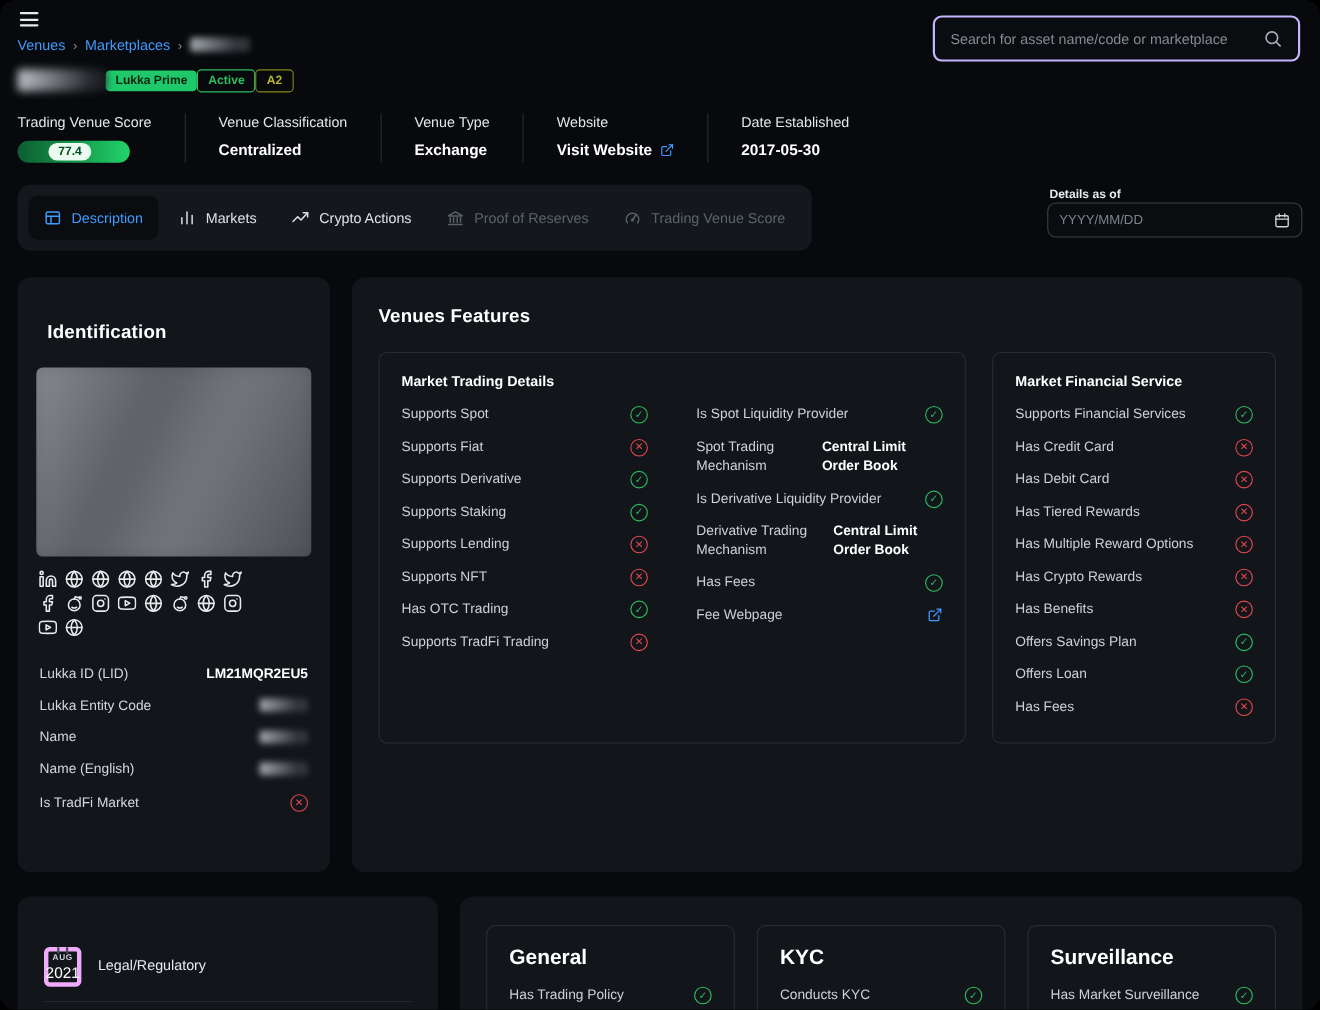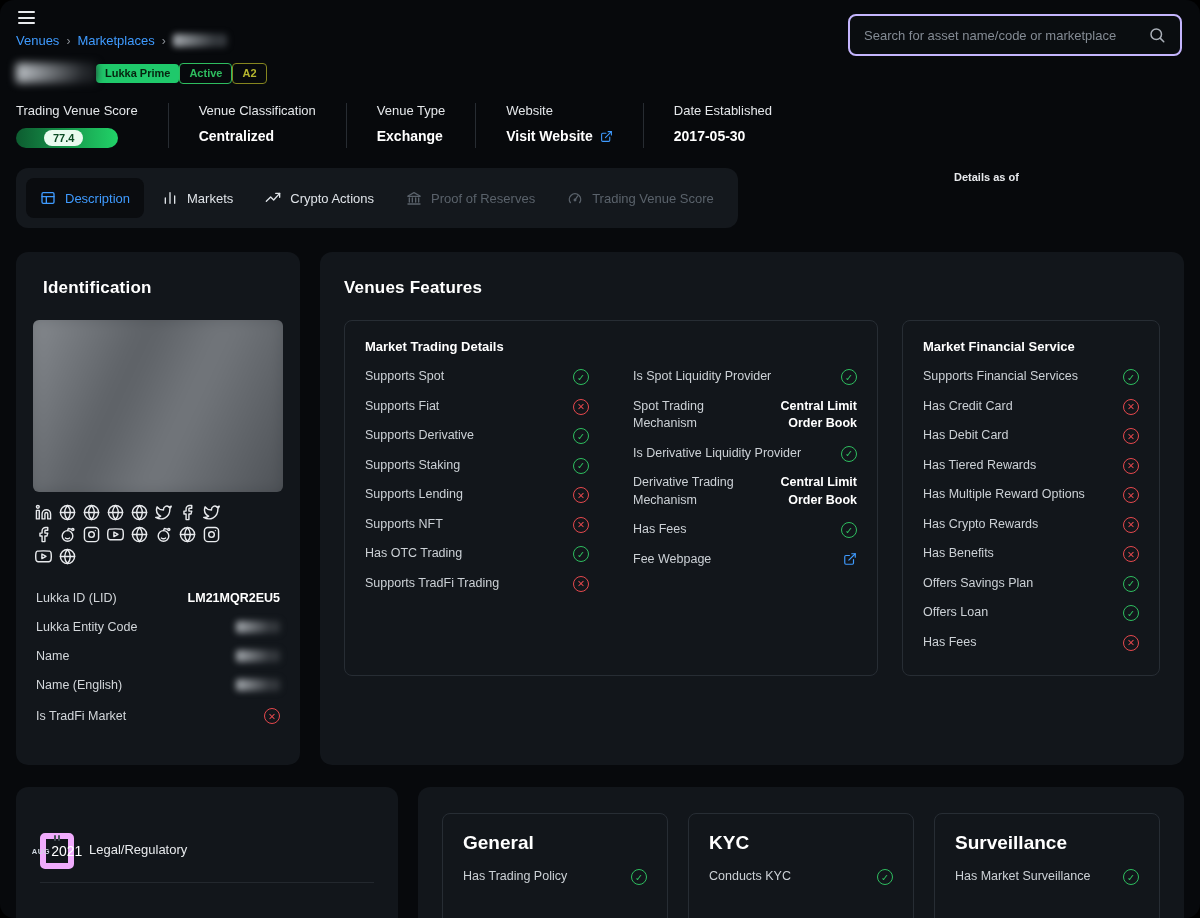--- a/index.html
+++ b/index.html
@@ -51,58 +51,58 @@
   .dateinput svg{width:15px;height:15px;stroke:#cfd3d8;flex:none}
 
   
   .maingrid{display:grid;grid-template-columns:284px 1fr;gap:20px;margin-top:24px;align-items:stretch}
   .card{background:#12161b;border-radius:12px;padding:26px 24px}
   .card h2{font-size:17px;letter-spacing:.2px;margin-bottom:22px;color:#fff}
   .subbox{border:1px solid #272d34;border-radius:8px;padding:18px 20px}
   .subbox h3{font-size:13px;margin-bottom:8px;color:#fff}
 
   
-  .id-card{padding:26px 17px}
+  .id-card{padding:40px 17px}
   .id-card h2{margin-left:10px}
   .imgblur{width:100%;height:172px;border-radius:6px;overflow:hidden;position:relative}
   .imgblur .blurfill{position:absolute;inset:-16px;background:linear-gradient(115deg,#8d9196 0%,#5c6065 38%,#73777c 58%,#484c51 100%);filter:blur(12px)}
   .socials{margin-top:12px;display:flex;flex-wrap:wrap;gap:5px 7px;padding:0 2px;max-width:200px}
   .soc{width:17px;height:17px;color:#e8eaed;cursor:pointer}
   .soc svg{width:17px;height:17px;display:block}
   .fields{margin-top:26px;padding:0 3px}
   .field{display:flex;justify-content:space-between;align-items:center;margin:15px 0;font-size:12.5px}
   .flabel{color:#d3d7db}
   .fvalue{font-weight:bold;color:#fff;font-size:12.5px}
 
   
   .mf-row{display:flex;gap:24px;align-items:stretch}
   .mf-trading{flex:1}
   .mf-financial{width:258px;flex:none}
   .tcols{display:flex;gap:44px}
   .tcol{flex:1}
   .frow{display:flex;justify-content:space-between;align-items:flex-start;gap:12px;padding:6px 0;min-height:23px;font-size:12.5px}
   .frow .flab{color:#ccd1d6;line-height:1.4}
-  .frow .fval{font-weight:bold;color:#fff;text-align:right;max-width:150px;line-height:1.4}
+  .frow .fval{font-weight:bold;color:#fff;max-width:150px;line-height:1.4}
   .st{width:16px;height:16px;border-radius:50%;border:1.4px solid;display:inline-flex;align-items:center;justify-content:center;font-size:9.5px;font-weight:bold;flex:none;margin-top:1px}
   .st.ok{color:#2ebd5f;border-color:#2ebd5f}
   .st.bad{color:#e5484d;border-color:#e5484d}
   .linkicon{cursor:pointer;margin-top:1px}
   .linkicon svg{width:14px;height:14px;stroke:#3f9bff;display:block}
 
   
   .redact{display:inline-block;border-radius:3px;background:linear-gradient(100deg,#a7acb1,#33373c 75%);filter:blur(3px)}
   .redact-crumb{width:54px;height:13px}
   .redact-name{width:80px;height:20px;filter:blur(4px);background:linear-gradient(100deg,#c0c5ca,#202327 85%)}
   .redact-small{width:44px;height:12px}
 
   
   .bottomgrid{display:grid;grid-template-columns:382px 1fr;gap:20px;margin-top:22px;align-items:stretch}
   .events-card,.comp-card{min-height:260px}
   .event{display:flex;align-items:center;gap:15px;margin-top:16px;border-bottom:1px solid #23282e;padding-bottom:13px}
-  .cal{width:34px;height:36px;border:6px solid #f0abfc;border-radius:5px;position:relative;display:flex;flex-direction:row;align-items:center;justify-content:center;gap:1px;flex:none;margin-top:4px}
+  .cal{width:34px;height:36px;border:4px solid #f0abfc;border-radius:5px;position:relative;display:flex;flex-direction:column;align-items:center;justify-content:center;gap:1px;flex:none;margin-top:4px}
   .cal:before,.cal:after{content:"";position:absolute;top:-4px;width:2px;height:6px;background:#4a515a;border-radius:1px}
   .cal:before{left:8px}
   .cal:after{right:8px}
   .cal-month{font-size:7.5px;font-weight:bold;letter-spacing:.6px;color:#cfd6df}
   .cal-year{font-size:14px;font-weight:normal;color:#fff}
   .event-label{font-size:13px;color:#e8eaed}
   .comp-grid{display:flex;gap:20px}
   .comp-box{flex:1;border:1px solid #272d34;border-radius:8px;padding:18px 20px;min-height:150px}
   .comp-box h3{font-size:19px;margin-bottom:8px;color:#fff}
 </style>
@@ -227,20 +227,29 @@
               <path d="M5 19a8.5 8.5 0 1 1 14 0"></path>
               <line x1="12" y1="15" x2="16" y2="9"></line>
               <circle cx="12" cy="15" r="1.2"></circle>
             </svg>
           </span>
         <span>Trading Venue Score</span>
       </div>
     </div>
     <div class="details-as-of">
       <div class="dlabel">Details as of</div>
+      <div class="dateinput">
+        <input placeholder="YYYY/MM/DD" style="">
+        <svg viewBox="0 0 24 24" fill="none" stroke-width="2" stroke-linecap="round">
+            <rect x="3" y="5" width="18" height="16" rx="2"></rect>
+            <line x1="3" y1="10" x2="21" y2="10"></line>
+            <line x1="8" y1="2.5" x2="8" y2="6.5"></line>
+            <line x1="16" y1="2.5" x2="16" y2="6.5"></line>
+          </svg>
+      </div>
     </div>
   </div>
 
   <div class="maingrid">
     <section class="card id-card">
       <h2>Identification</h2>
       <div class="imgblur">
           <div class="blurfill"></div>
         </div>
       <div class="socials">

